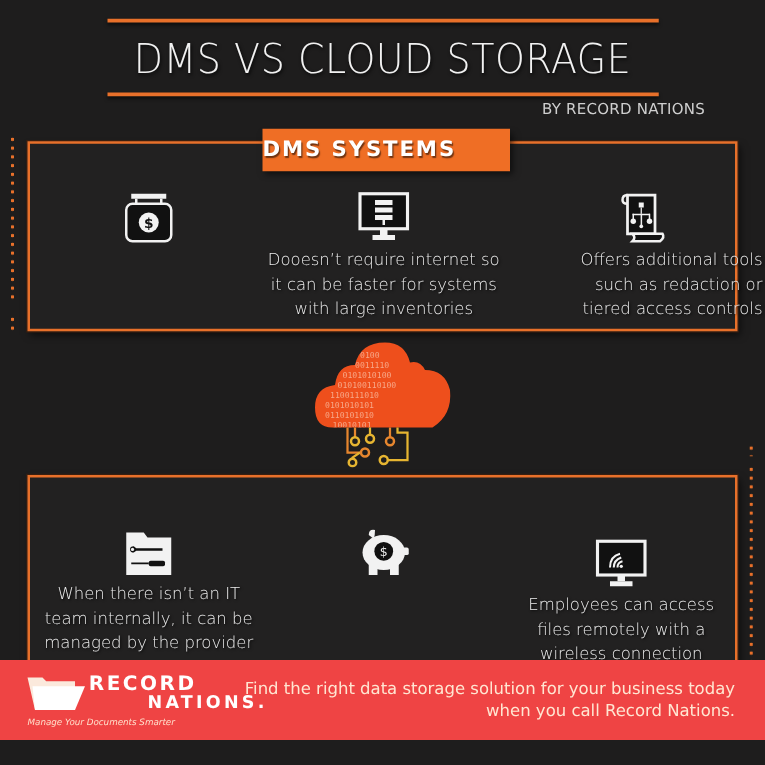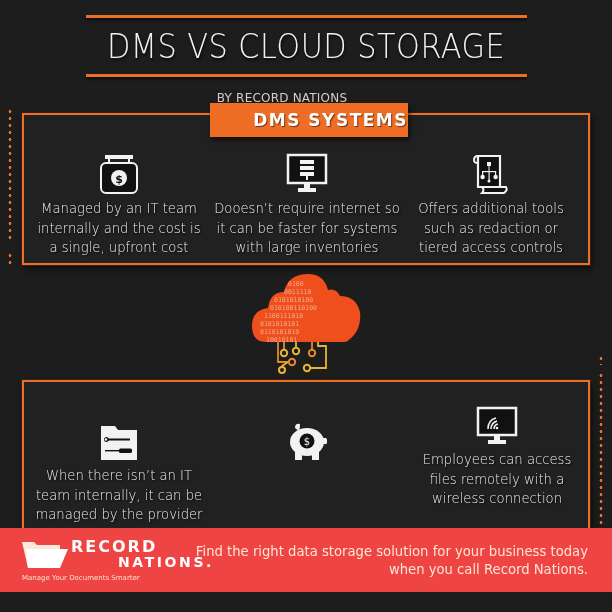--- a/index.html
+++ b/index.html
@@ -13,39 +13,39 @@
   .abs { position: absolute; }
   .title-rule { position: absolute; left: 86px; width: 441px; height: 3px; background: #e8702a; box-shadow: 0 2px 3px rgba(0,0,0,.6); }
   .title {
     position: absolute; left: 0; width: 612px; top: 27px; text-align: center;
     font-family: "DejaVu Sans", sans-serif; font-weight: 300;
     font-size: 33px; letter-spacing: 0.5px; color: #f1f1f1;
     text-shadow: 1px 2px 3px rgba(0,0,0,.8);
     transform: scaleX(0.92);
   }
   .subtitle {
-    position: absolute; left: 0; width: 564px; top: 91px; text-align: center;
+    position: absolute; left: 0; width: 564px; top: 80px; text-align: right;
     font-size: 12px; color: #cfcfcf; letter-spacing: 0.2px;
   }
   .dots {
     position: absolute; width: 4px;
     background-image: radial-gradient(circle, #e8702a 1.3px, transparent 1.6px);
     background-size: 4px 7px;
   }
   .panel {
     position: absolute; left: 22px; width: 568px;
     border: 2px solid #e8702a;
     box-shadow: 0 0 0 1px #3a1f10, 2px 4px 6px rgba(0,0,0,.6);
     background: #222121;
   }
   .panel-label {
     position: absolute; left: 186px; width: 198px; height: 34px; top: -12px;
     background: #ef6e25; color: #fff;
     font-family: "DejaVu Sans", sans-serif; font-weight: bold;
-    font-size: 17px; letter-spacing: 1.5px; text-align: right; line-height: 34px;
+    font-size: 17px; letter-spacing: 1.5px; text-align: left; line-height: 34px;
     text-shadow: 1px 1px 1px rgba(0,0,0,.55);
     box-shadow: 2px 3px 5px rgba(0,0,0,.55);
   }
   .col {
     position: absolute; width: 190px; text-align: center;
   }
   .col .icon { display: block; margin: 0 auto; }
   .col .txt {
     margin-top: 4px; font-size: 13.2px; line-height: 19.5px; color: #ececec;
     text-shadow: 1px 1px 2px rgba(0,0,0,.9);
@@ -53,21 +53,21 @@
   }
   .footer {
     position: absolute; left: 0; top: 528px; width: 612px; height: 64px;
     background: #ef4444;
   }
   .footer-text {
     position: absolute; left: 190px; width: 398px; top: 15px; text-align: right;
     color: #ffe6d2; font-size: 13.2px; line-height: 18px;
   }
   .logo-word { position: absolute; color: #fff; font-weight: bold; letter-spacing: 2px; }
-  .logo-tag { position: absolute; color: #ffe0cc; font-size: 7px; text-align: center; }
+  .logo-tag { position: absolute; color: #ffe0cc; font-style: italic; font-size: 7px; text-align: center; }
   .cloud-wrap { position: absolute; left: 252px; top: 262px; width: 110px; height: 112px; }
 </style>
 </head>
 <body>
 
 <div class="title-rule" style="top:15px;"></div>
 <div class="title">DMS VS CLOUD STORAGE</div>
 <div class="title-rule" style="top:74px;"></div>
 <div class="subtitle">BY RECORD NATIONS</div>
 
@@ -81,45 +81,40 @@
 
   <div class="col" style="left:0px; top:38px;">
     <svg class="icon" width="42" height="42" viewBox="0 0 42 42">
       <rect x="7" y="2" width="28" height="4" fill="#f2f2f2"></rect>
       <rect x="10" y="6" width="2" height="4" fill="#f2f2f2"></rect>
       <rect x="30" y="6" width="2" height="4" fill="#f2f2f2"></rect>
       <rect x="3" y="10" width="36" height="30" rx="5" fill="#111" stroke="#f2f2f2" stroke-width="2"></rect>
       <circle cx="21" cy="25" r="8" fill="#f2f2f2"></circle>
       <text x="21" y="29.5" font-size="11" font-weight="bold" text-anchor="middle" fill="#111" font-family="DejaVu Sans, sans-serif">$</text>
     </svg>
-    <div class="txt">
-      <div>Managed by an IT team</div>
-      <div>internally and the cost is</div>
-      <div>a single, upfront cost</div>
-    </div>
   </div>
 
   <div class="col" style="left:188px; top:38px;">
     <svg class="icon" width="42" height="42" viewBox="0 0 42 42">
       <rect x="2" y="2" width="38" height="28" fill="#111" stroke="#f2f2f2" stroke-width="2.5"></rect>
       <rect x="14" y="7" width="14" height="4" fill="#f2f2f2"></rect>
       <rect x="14" y="13" width="14" height="4" fill="#f2f2f2"></rect>
       <rect x="14" y="19" width="14" height="4" fill="#f2f2f2"></rect>
       <rect x="20" y="23" width="2" height="4" fill="#f2f2f2"></rect>
       <rect x="18" y="30" width="6" height="5" fill="#f2f2f2"></rect>
       <rect x="12" y="35" width="18" height="4" fill="#f2f2f2"></rect>
     </svg>
     <div class="txt">
       <div>Dooesn’t require internet so</div>
       <div>it can be faster for systems</div>
       <div>with large inventories</div>
     </div>
   </div>
 
-  <div class="col" style="left:372px; top:38px;">
+  <div class="col" style="left:396px; top:38px;text-align:right;">
     <svg class="icon" width="42" height="42" viewBox="0 0 42 42">
       <path d="M8 3 H30 V34 H8 Z" fill="#111" stroke="#f2f2f2" stroke-width="2.2"></path>
       <path d="M8 3 Q4 3 4 7 Q4 10 8 10" fill="none" stroke="#f2f2f2" stroke-width="2"></path>
       <path d="M12 34 H36 Q38 37 34 40 H12 Q15 37 12 34 Z" fill="#111" stroke="#f2f2f2" stroke-width="2"></path>
       <rect x="17" y="9" width="4" height="4" fill="#f2f2f2"></rect>
       <rect x="18.5" y="13" width="1" height="5" fill="#f2f2f2"></rect>
       <rect x="12" y="18" width="14" height="1.2" fill="#f2f2f2"></rect>
       <rect x="12" y="18" width="1.2" height="5" fill="#f2f2f2"></rect>
       <rect x="18.5" y="18" width="1.2" height="9" fill="#f2f2f2"></rect>
       <rect x="25" y="18" width="1.2" height="5" fill="#f2f2f2"></rect>
@@ -194,21 +189,21 @@
       <ellipse cx="22" cy="22" rx="17" ry="14" fill="#f2f2f2"></ellipse>
       <path d="M10 8 Q10 3 15 4 Q15 8 14 11 Z" fill="#f2f2f2"></path>
       <rect x="37" y="18" width="5" height="6" rx="1.5" fill="#f2f2f2"></rect>
       <rect x="10" y="30" width="7" height="10" fill="#f2f2f2"></rect>
       <rect x="27" y="30" width="7" height="10" fill="#f2f2f2"></rect>
       <circle cx="22" cy="21" r="7.5" fill="#111"></circle>
       <text x="22" y="25" font-size="10" text-anchor="middle" fill="#f2f2f2" font-family="DejaVu Sans, sans-serif">$</text>
     </svg>
   </div>
 
-  <div class="col" style="left:378px; top:24px;">
+  <div class="col" style="left:378px; top:49px;">
     <svg class="icon" width="42" height="40" viewBox="0 0 42 40">
       <rect x="2" y="2" width="38" height="27" fill="#111" stroke="#f2f2f2" stroke-width="2.5"></rect>
       <g fill="none" stroke="#f2f2f2" stroke-width="1.6">
         <path d="M15 23 Q15 17 21 15"></path>
         <path d="M18 23 Q18 19 22 18"></path>
         <path d="M12 23 Q12 14 20 12"></path>
       </g>
       <circle cx="21" cy="22" r="1.3" fill="#f2f2f2"></circle>
       <rect x="18" y="29" width="6" height="5" fill="#f2f2f2"></rect>
       <rect x="12" y="34" width="18" height="4" fill="#f2f2f2"></rect>

